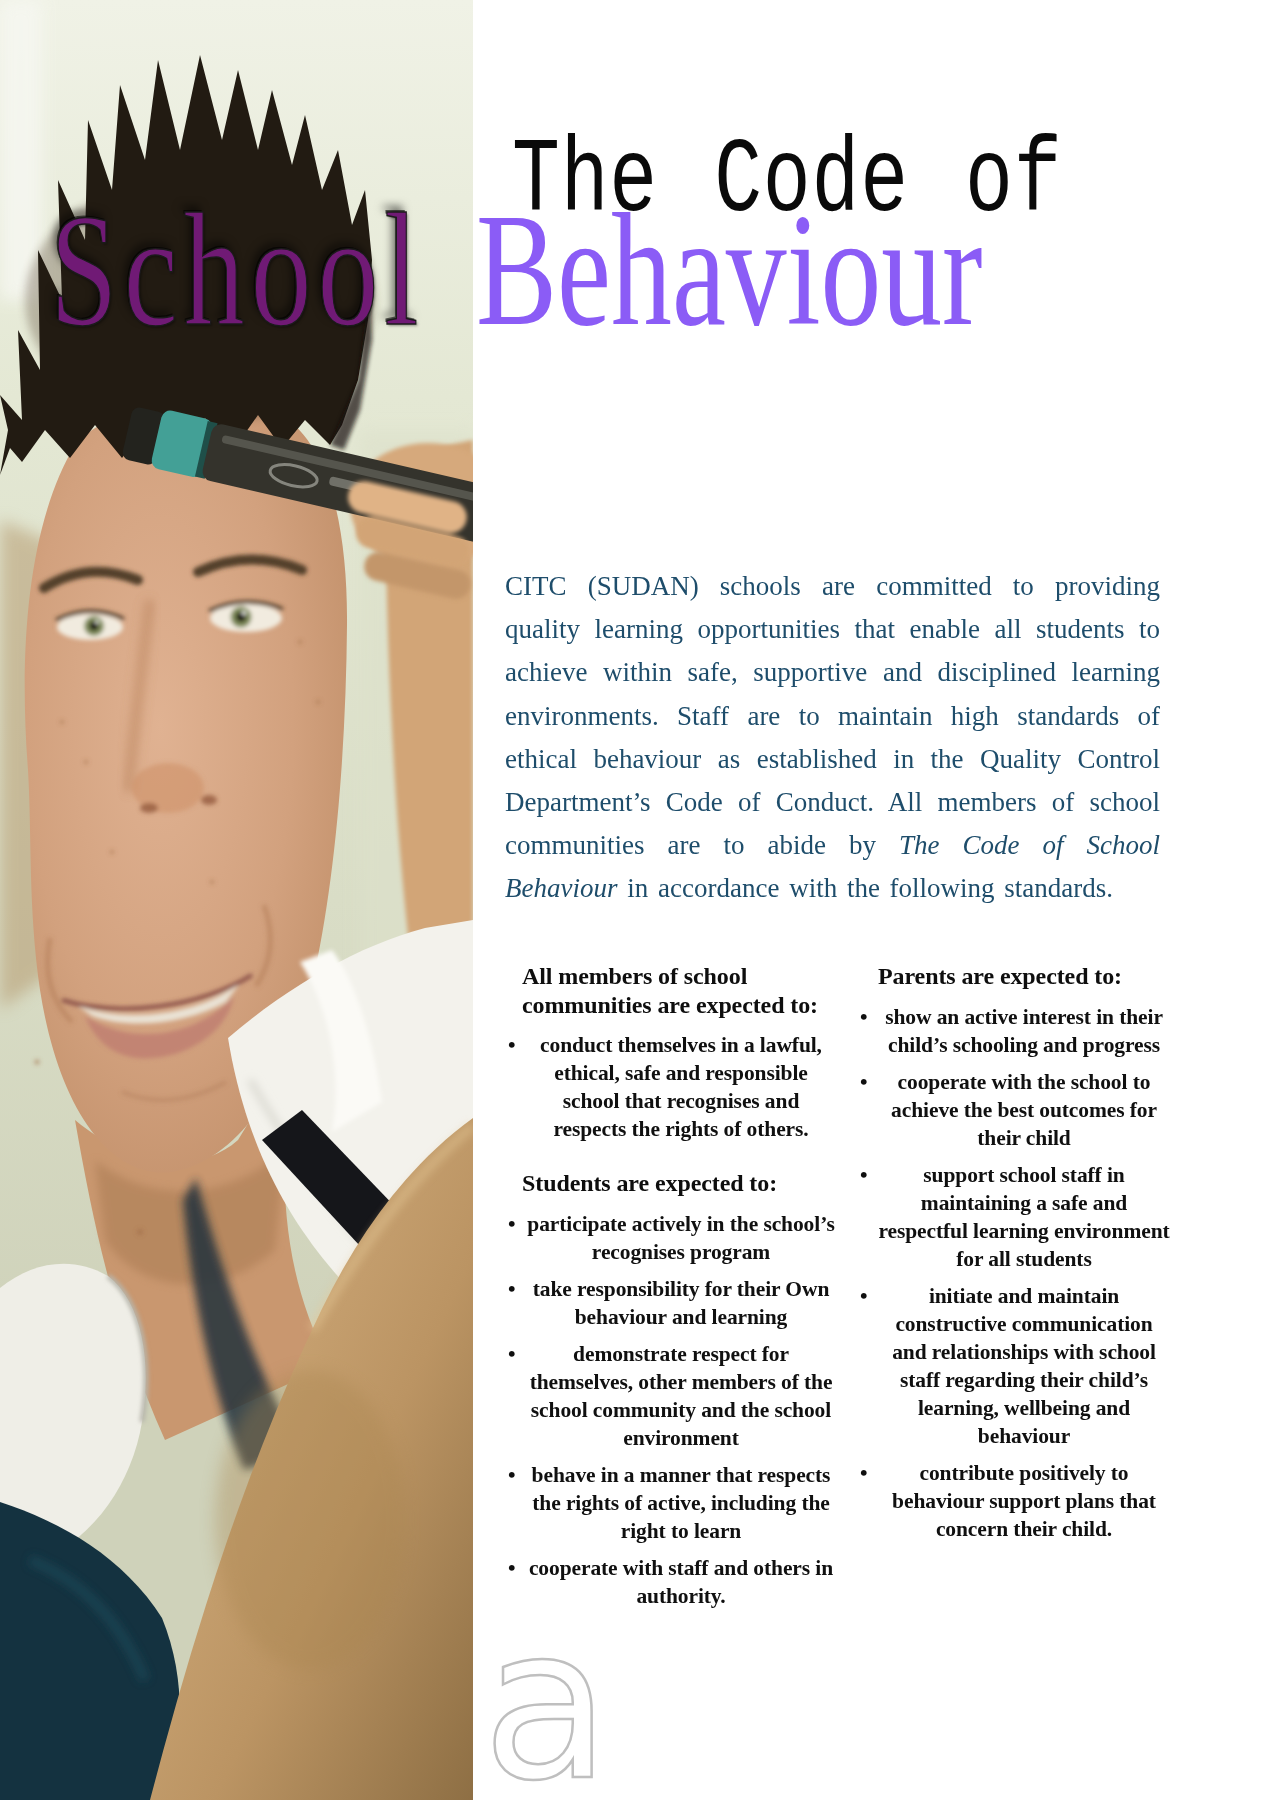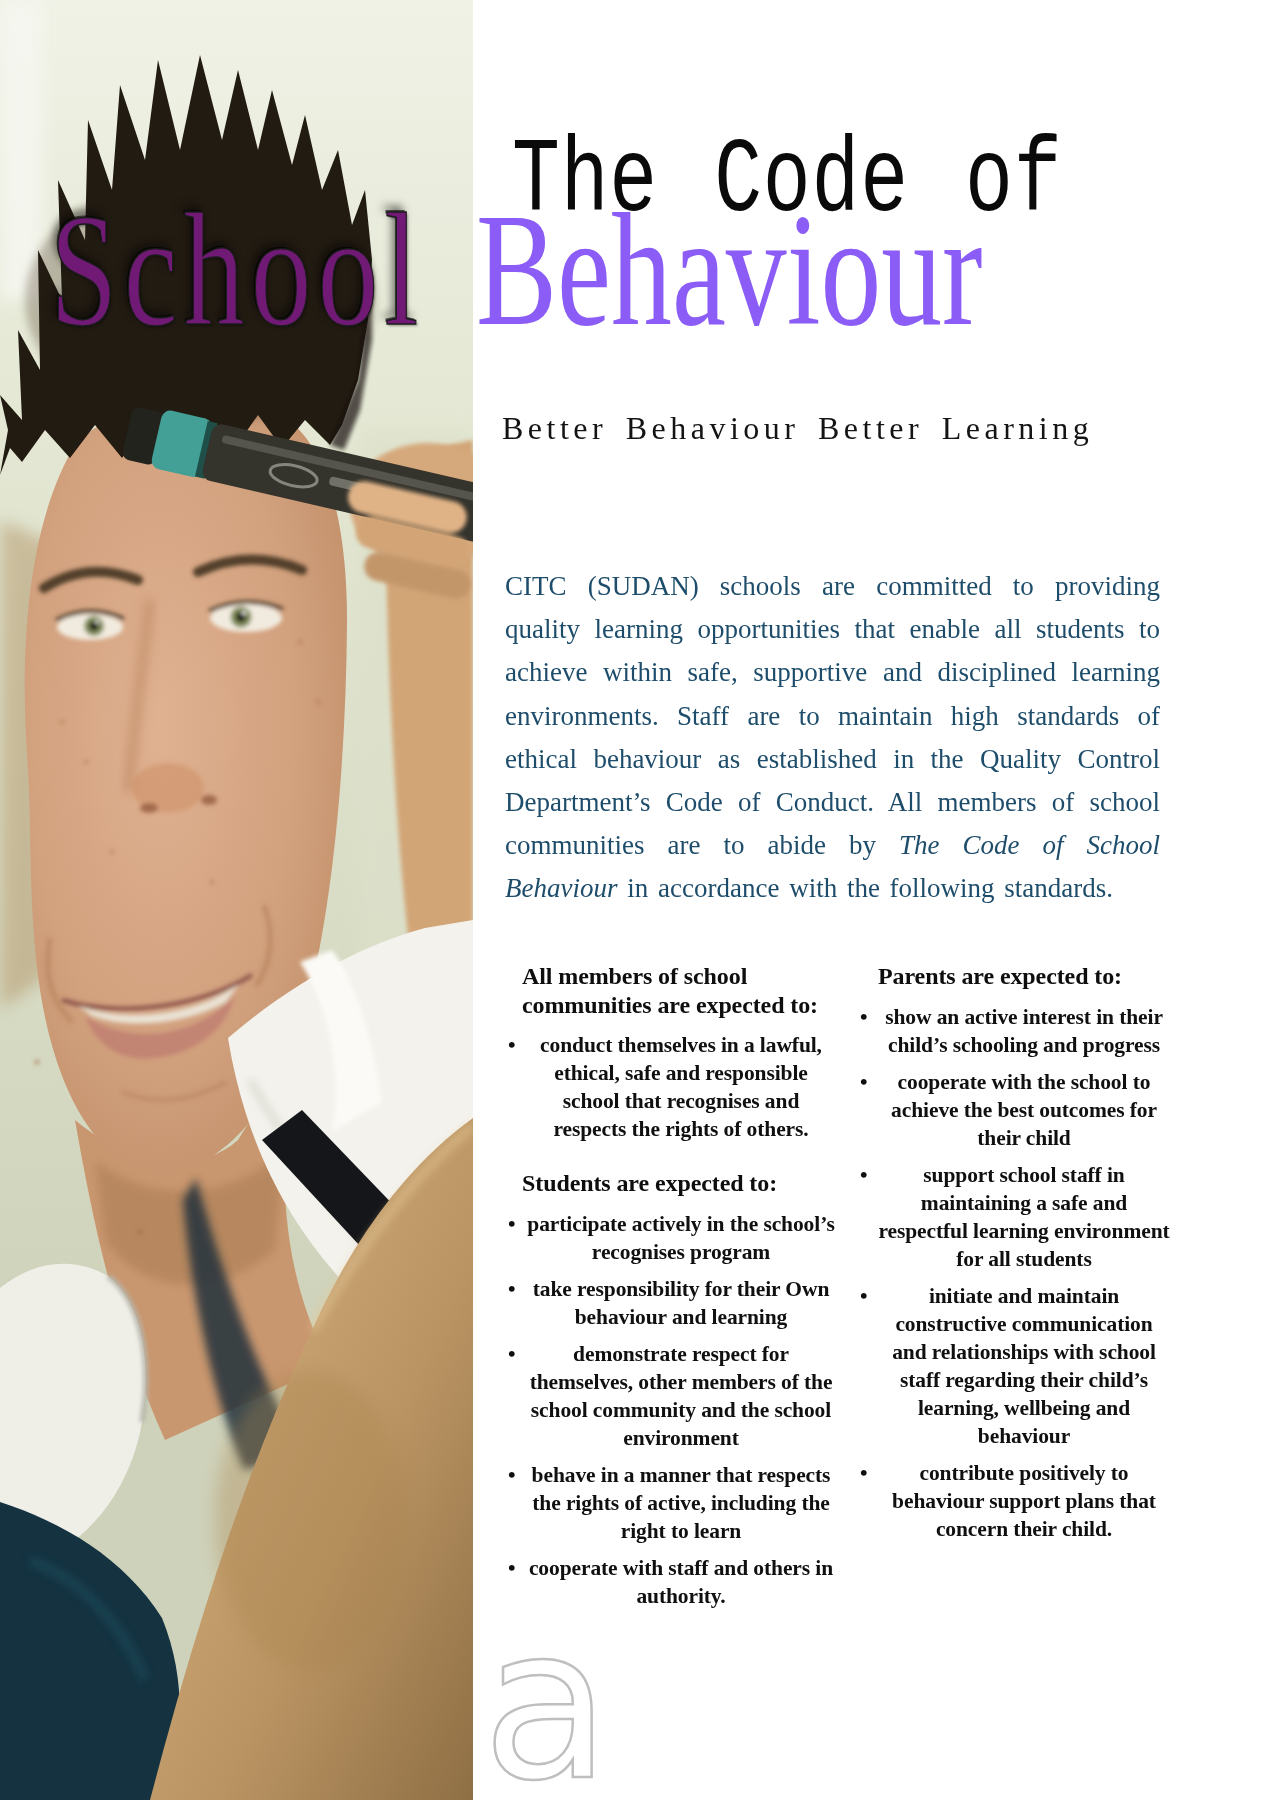--- a/index.html
+++ b/index.html
@@ -188,21 +188,20 @@
 
   <div class="supertitle">
     <span class="stretch">The Code of</span>
   </div>
   <div class="title-school">
     <span class="stretch">School</span>
   </div>
   <div class="title-behaviour">
     <span class="stretch">Behaviour</span>
   </div>
-  <div class="tagline">Better Behaviour Better Learning</div>
 
   <p class="intro"><span>CITC (SUDAN) schools are committed to providing quality learning opportunities that enable all students to achieve within safe, supportive and disciplined learning environments. Staff are to maintain high standards of ethical behaviour as established in the Quality Control Department’s Code of Conduct. All members of school communities are to abide by </span><span class="it">The Code of School Behaviour</span><span> in accordance with the following standards.</span></p>
 
   <div class="col col-left">
     <div class="section">
       <p class="col-heading">All members of school communities are expected to:</p>
       <div class="bullet">
         <span class="bm">•</span>
         <span class="bt">conduct themselves in a lawful, ethical, safe and responsible school that recognises and respects the rights of others.</span>
       </div>

